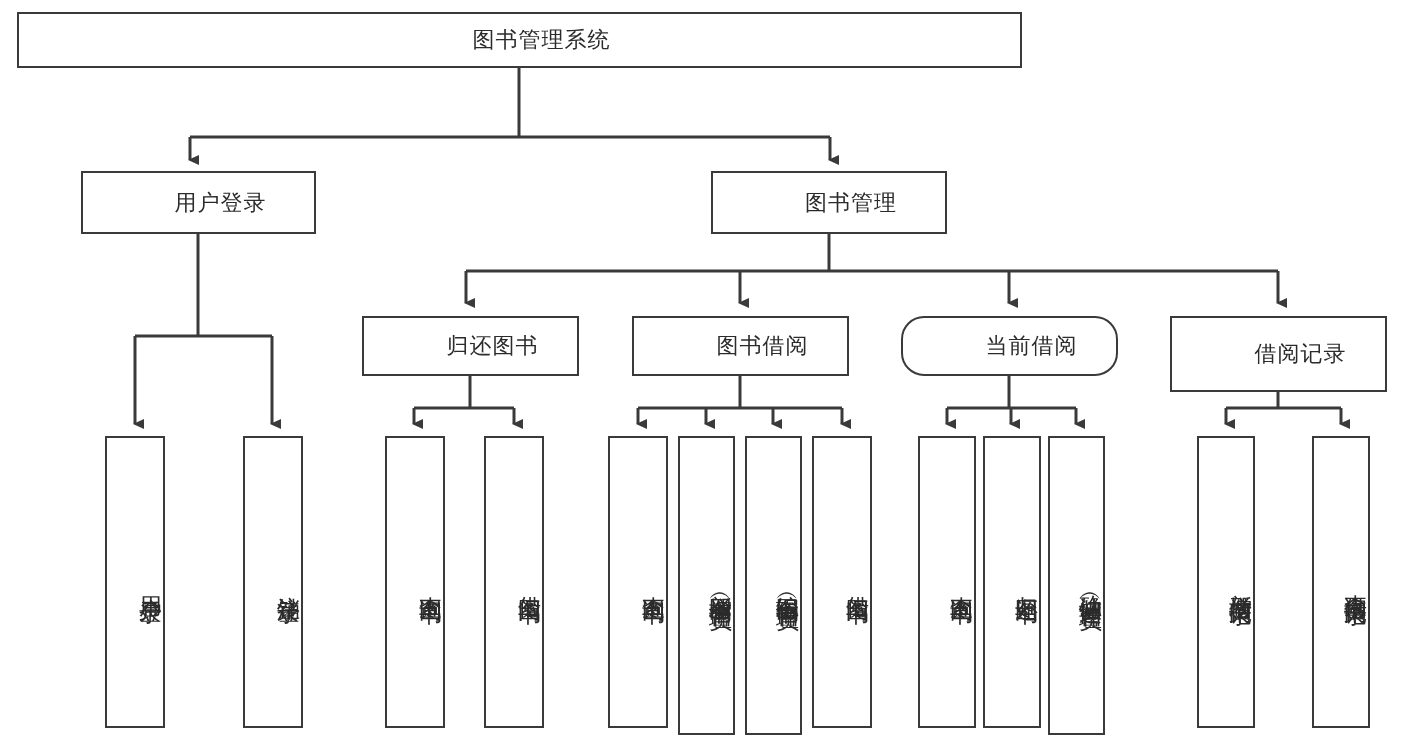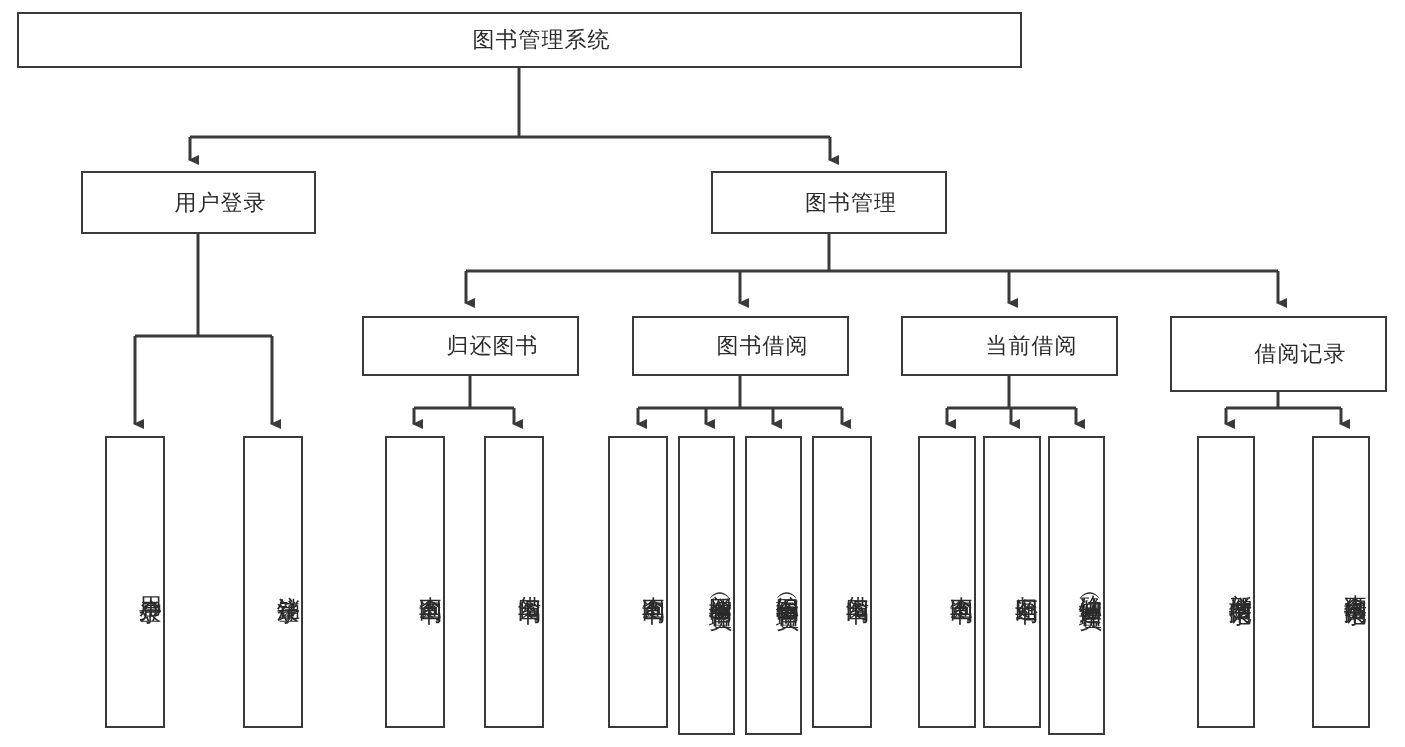--- a/index.html
+++ b/index.html
@@ -96,21 +96,21 @@
     </g>
   </svg>
 
   <div class="node h" style="left:17px;top:12px;width:1005px;height:56px;">图书管理系统</div>
 
   <div class="node h" style="left:81px;top:171px;width:235px;height:63px;">用户登录</div>
   <div class="node h" style="left:711px;top:171px;width:236px;height:63px;">图书管理</div>
 
   <div class="node h" style="left:362px;top:316px;width:217px;height:60px;">归还图书</div>
   <div class="node h" style="left:632px;top:316px;width:217px;height:60px;">图书借阅</div>
-  <div class="node h" style="left:901px;top:316px;width:217px;height:60px;">当前借阅</div>
+  <div class="node h" style="left:901px;top:316px;width:217px;height:60px;border-radius:23px;">当前借阅</div>
   <div class="node h" style="left:1170px;top:316px;width:217px;height:76px;">借阅记录</div>
 
   <div class="node v" style="left:105px;top:436px;width:60px;height:292px;">用户登录</div>
   <div class="node v" style="left:243px;top:436px;width:60px;height:292px;">注销登录</div>
 
   <div class="node v" style="left:385px;top:436px;width:60px;height:292px;">查询图书</div>
   <div class="node v" style="left:484px;top:436px;width:60px;height:292px;">借阅图书</div>
 
   <div class="node v" style="left:608px;top:436px;width:60px;height:292px;">查询图书</div>
   <div class="node v topalign" style="left:678px;top:436px;width:57px;height:299px;">新增图书（管理员）</div>

